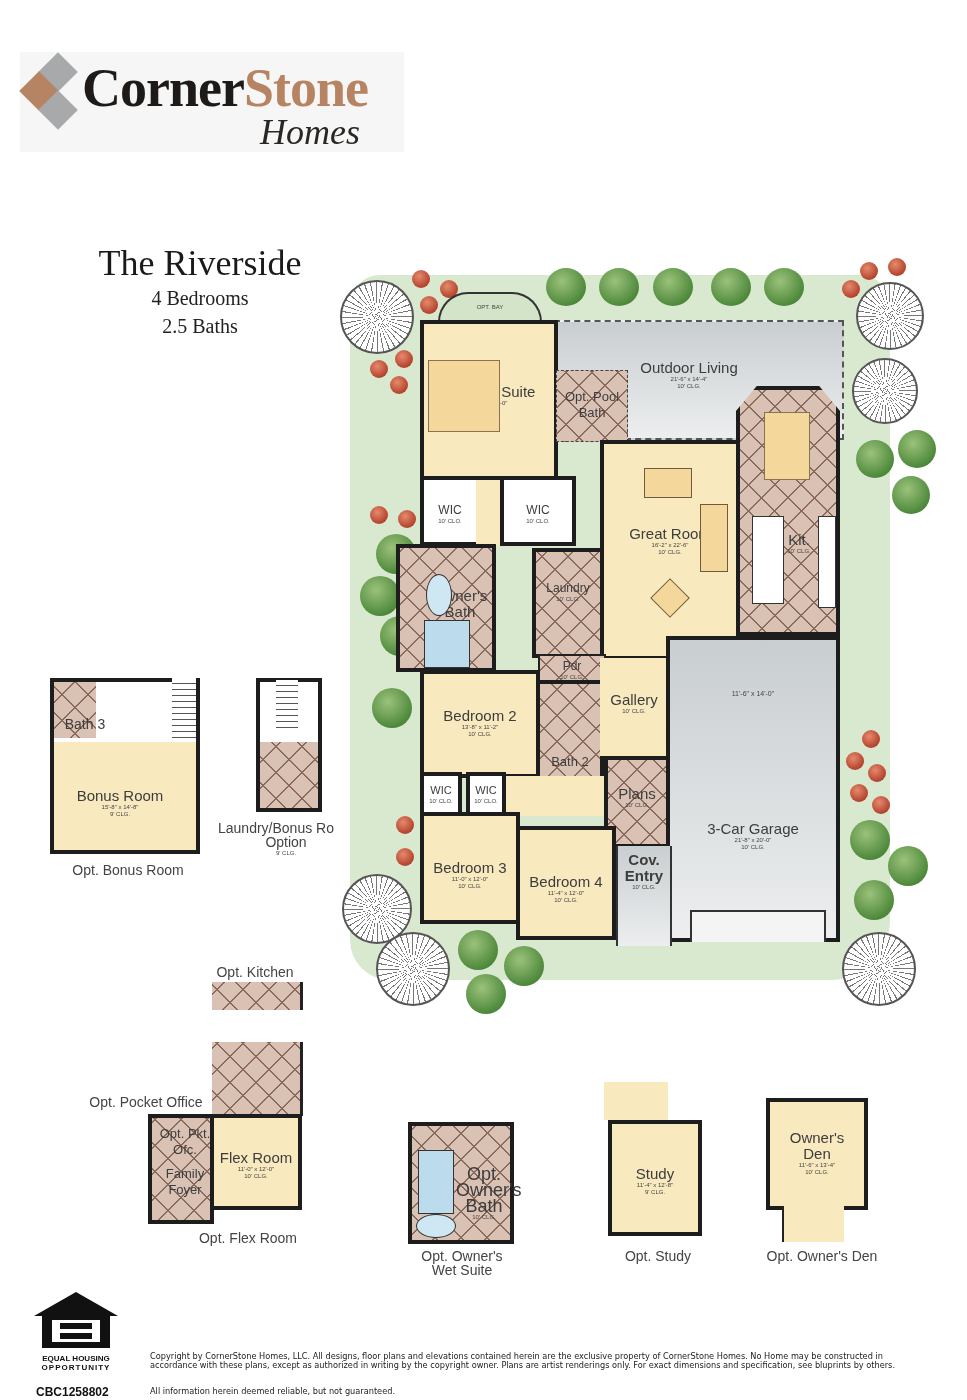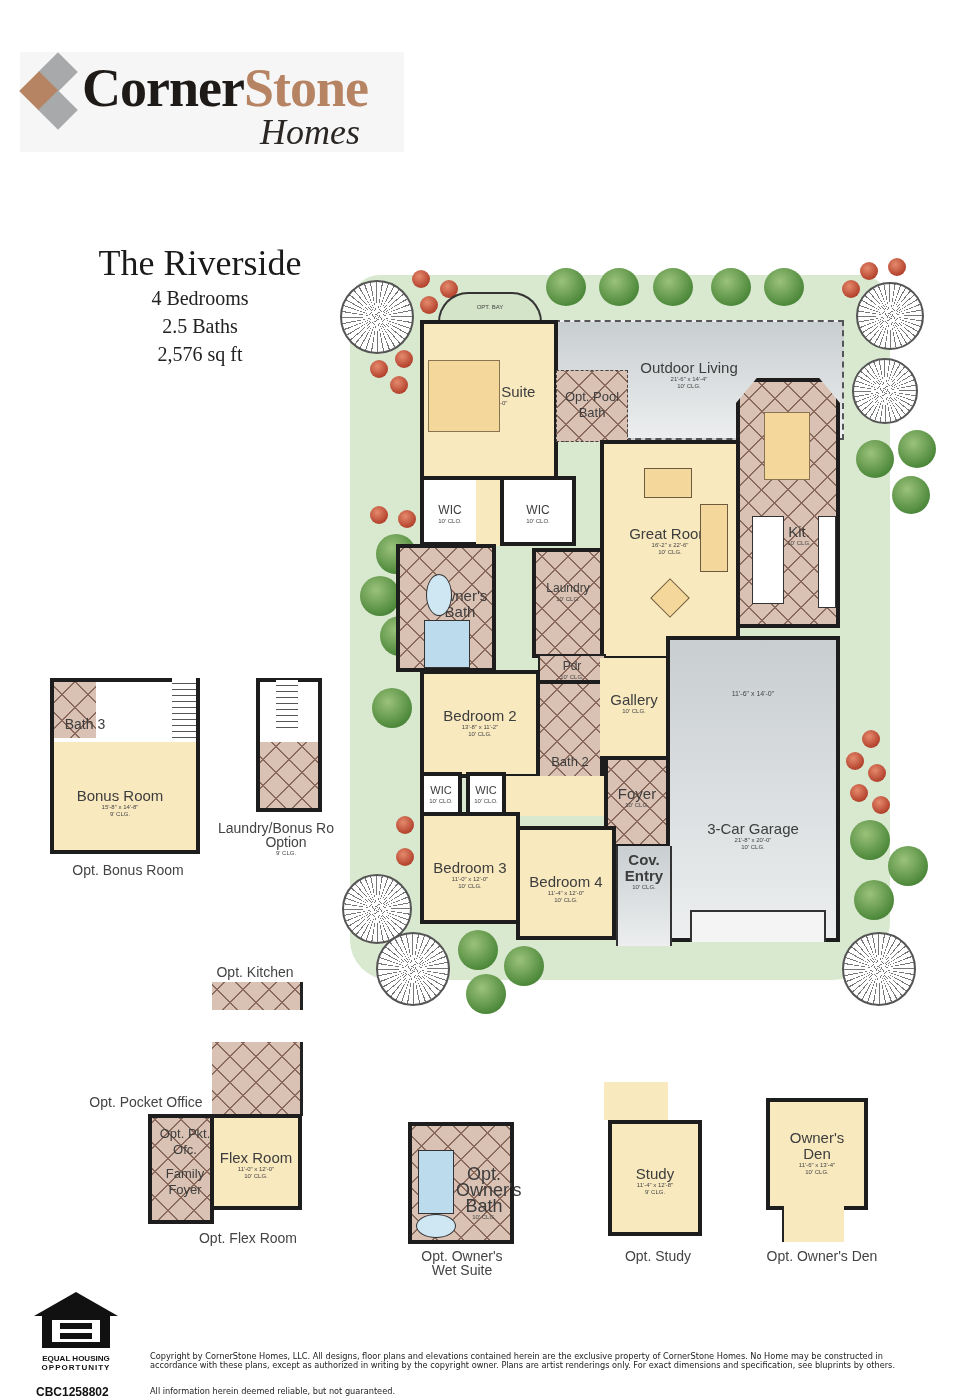--- a/index.html
+++ b/index.html
@@ -36,21 +36,20 @@
 <div class="abs diamond" style="left:44px;top:96px;background:#a7a9ab;"></div>
 <div class="abs logo-main">
   <span class="c1">Corner</span><span class="c2">Stone</span>
 </div>
 <div class="abs logo-sub">Homes</div>
 
 <div class="abs title">
   <div class="t">The Riverside</div>
   <div class="s">4 Bedrooms</div>
   <div class="s">2.5 Baths</div>
-  <div class="s">2,576 sq ft</div>
 </div>
 
 <div class="abs lawn" style="left:350px;top:275px;width:540px;height:705px;border-radius:30px 30px 60px 40px;"></div>
 
 <div class="abs bush" style="left:546px;top:268px;width:40px;height:38px;"></div>
 <div class="abs bush" style="left:599px;top:268px;width:40px;height:38px;"></div>
 <div class="abs bush" style="left:653px;top:268px;width:40px;height:38px;"></div>
 <div class="abs bush" style="left:711px;top:268px;width:40px;height:38px;"></div>
 <div class="abs bush" style="left:764px;top:268px;width:40px;height:38px;"></div>
 <div class="abs red" style="left:412px;top:270px;width:18px;height:18px;"></div>
@@ -105,21 +104,21 @@
   <div class="room-label" style="margin-top:60px;">Owner's Suite</div>
   <div class="dim">15'-6" x 12'-0"</div>
   <div class="dim">10' CLG.</div>
 </div>
 <div class="abs" style="left:428px;top:360px;width:70px;height:70px;background:#f4d79a;border:1px solid #8a7350;"></div>
 
 <div class="abs tile" style="left:556px;top:370px;width:70px;height:70px;border:1px dashed #444;">
   <div class="room-label" style="margin-top:18px;font-size:13px;width:70px;white-space:normal;">Opt. Pool Bath</div>
 </div>
 
-<div class="abs tile wall" style="left:736px;top:378px;width:104px;height:250px;clip-path:polygon(20% 0,80% 0,100% 10%,100% 100%,0 100%,0 10%);">
+<div class="abs tile wall" style="left:736px;top:386px;width:104px;height:250px;clip-path:polygon(20% 0,80% 0,100% 10%,100% 100%,0 100%,0 10%);">
   <div class="room-label" style="margin-top:54px;">Dining</div>
   <div class="dim">11'-2" x 14'-10"</div>
   <div class="dim">10' CLG.</div>
   <div class="room-label" style="margin-top:58px;margin-left:22px;">Kit.</div>
   <div class="dim" style="margin-left:22px;">10' CLG.</div>
 </div>
 <div class="abs" style="left:764px;top:412px;width:44px;height:66px;background:#f4d79a;border:1px solid #8a7350;"></div>
 <div class="abs" style="left:752px;top:516px;width:30px;height:86px;background:#fff;border:1px solid #333;"></div>
 <div class="abs" style="left:818px;top:516px;width:16px;height:90px;background:#fff;border:1px solid #333;"></div>
 
@@ -184,21 +183,21 @@
   <div class="room-label" style="margin-top:6px;font-size:11px;">WIC</div>
   <div class="dim">10' CLO.</div>
 </div>
 <div class="abs wall" style="left:466px;top:772px;width:40px;height:44px;background:#fff;">
   <div class="room-label" style="margin-top:6px;font-size:11px;">WIC</div>
   <div class="dim">10' CLO.</div>
 </div>
 <div class="abs cream" style="left:506px;top:776px;width:100px;height:40px;"></div>
 
 <div class="abs tile wall" style="left:604px;top:756px;width:66px;height:92px;">
-  <div class="room-label" style="margin-top:26px;">Foyer</div>
+  <div class="room-label" style="margin-top:26px;">Plans</div>
   <div class="dim">10' CLG.</div>
 </div>
 
 <div class="abs grey wall" style="left:666px;top:636px;width:174px;height:306px;">
   <div class="dim" style="margin-top:50px;font-size:7px;">11'-6" x 14'-0"</div>
   <div class="room-label" style="margin-top:124px;">3-Car Garage</div>
   <div class="dim">21'-8" x 20'-0"</div>
   <div class="dim">10' CLG.</div>
 </div>
 <div class="abs" style="left:690px;top:910px;width:132px;height:30px;background:#f4f4f4;border:2px solid #333;border-bottom:none;"></div>

